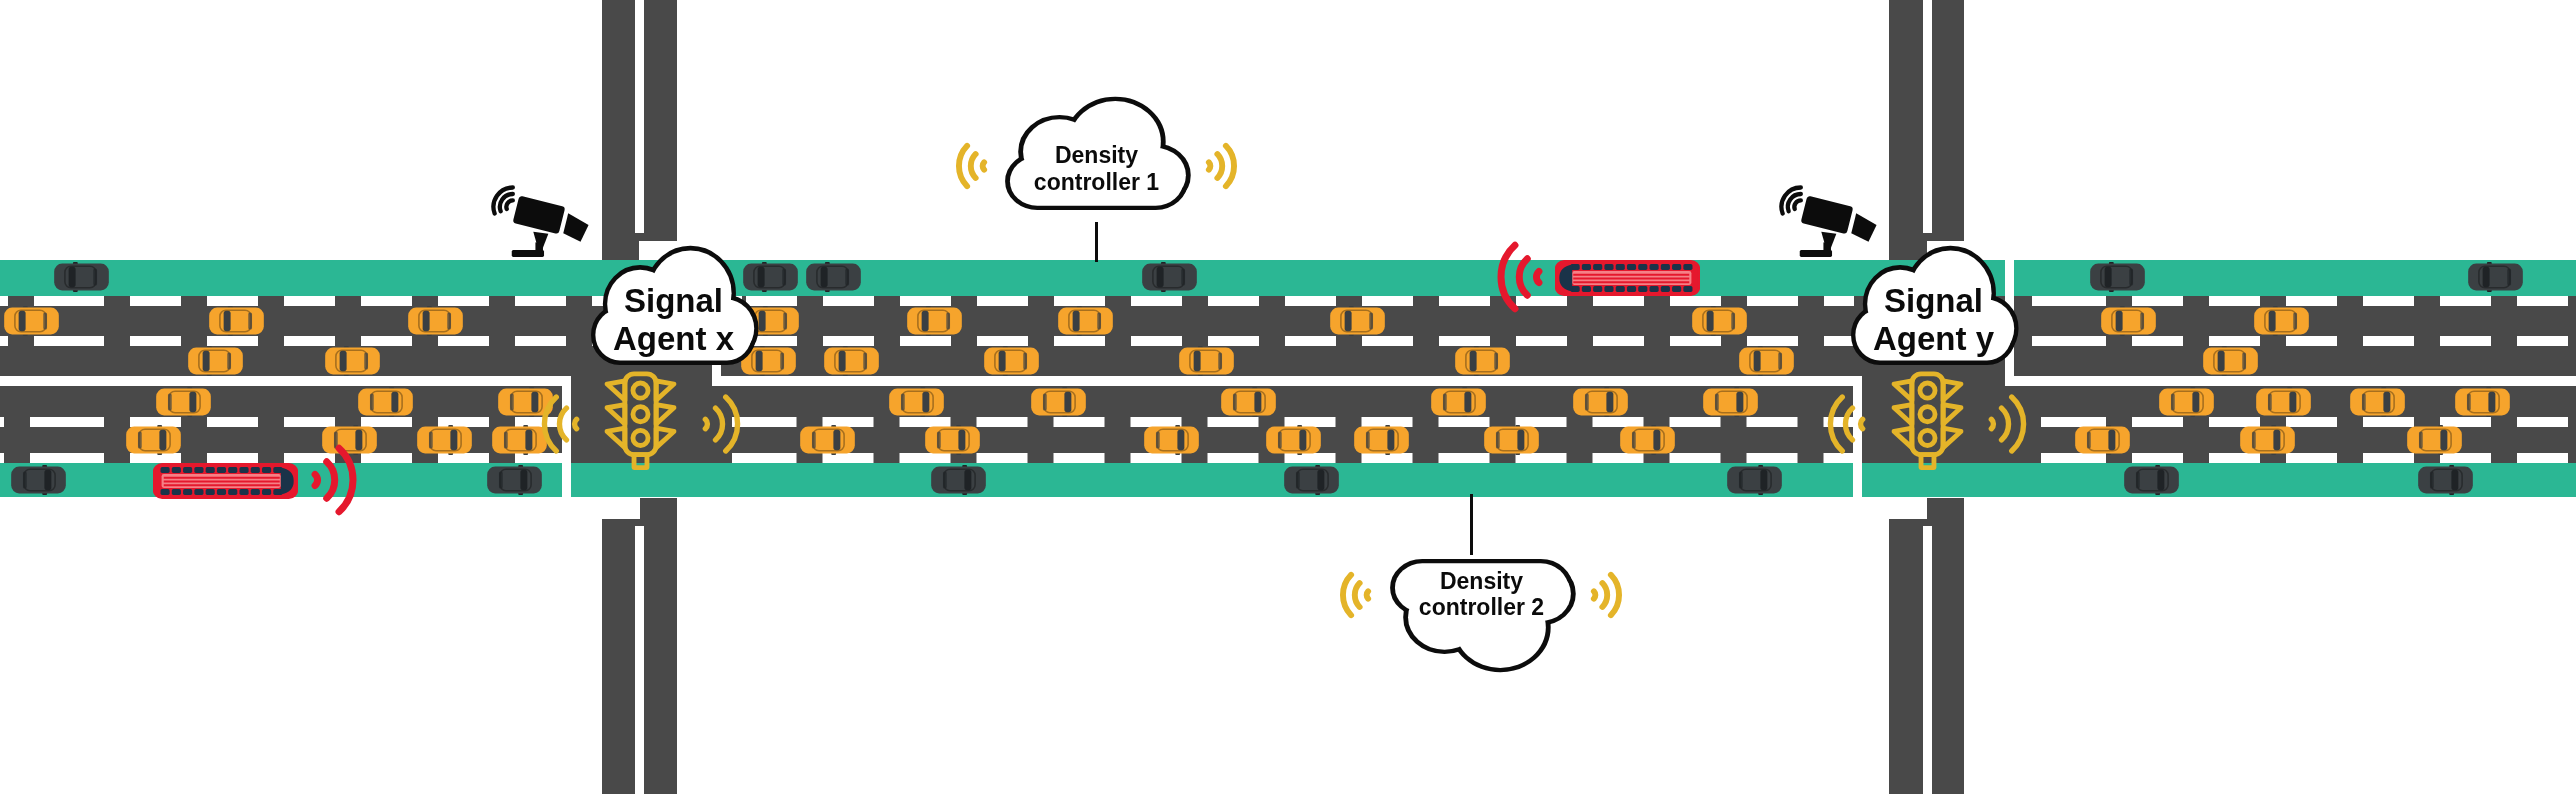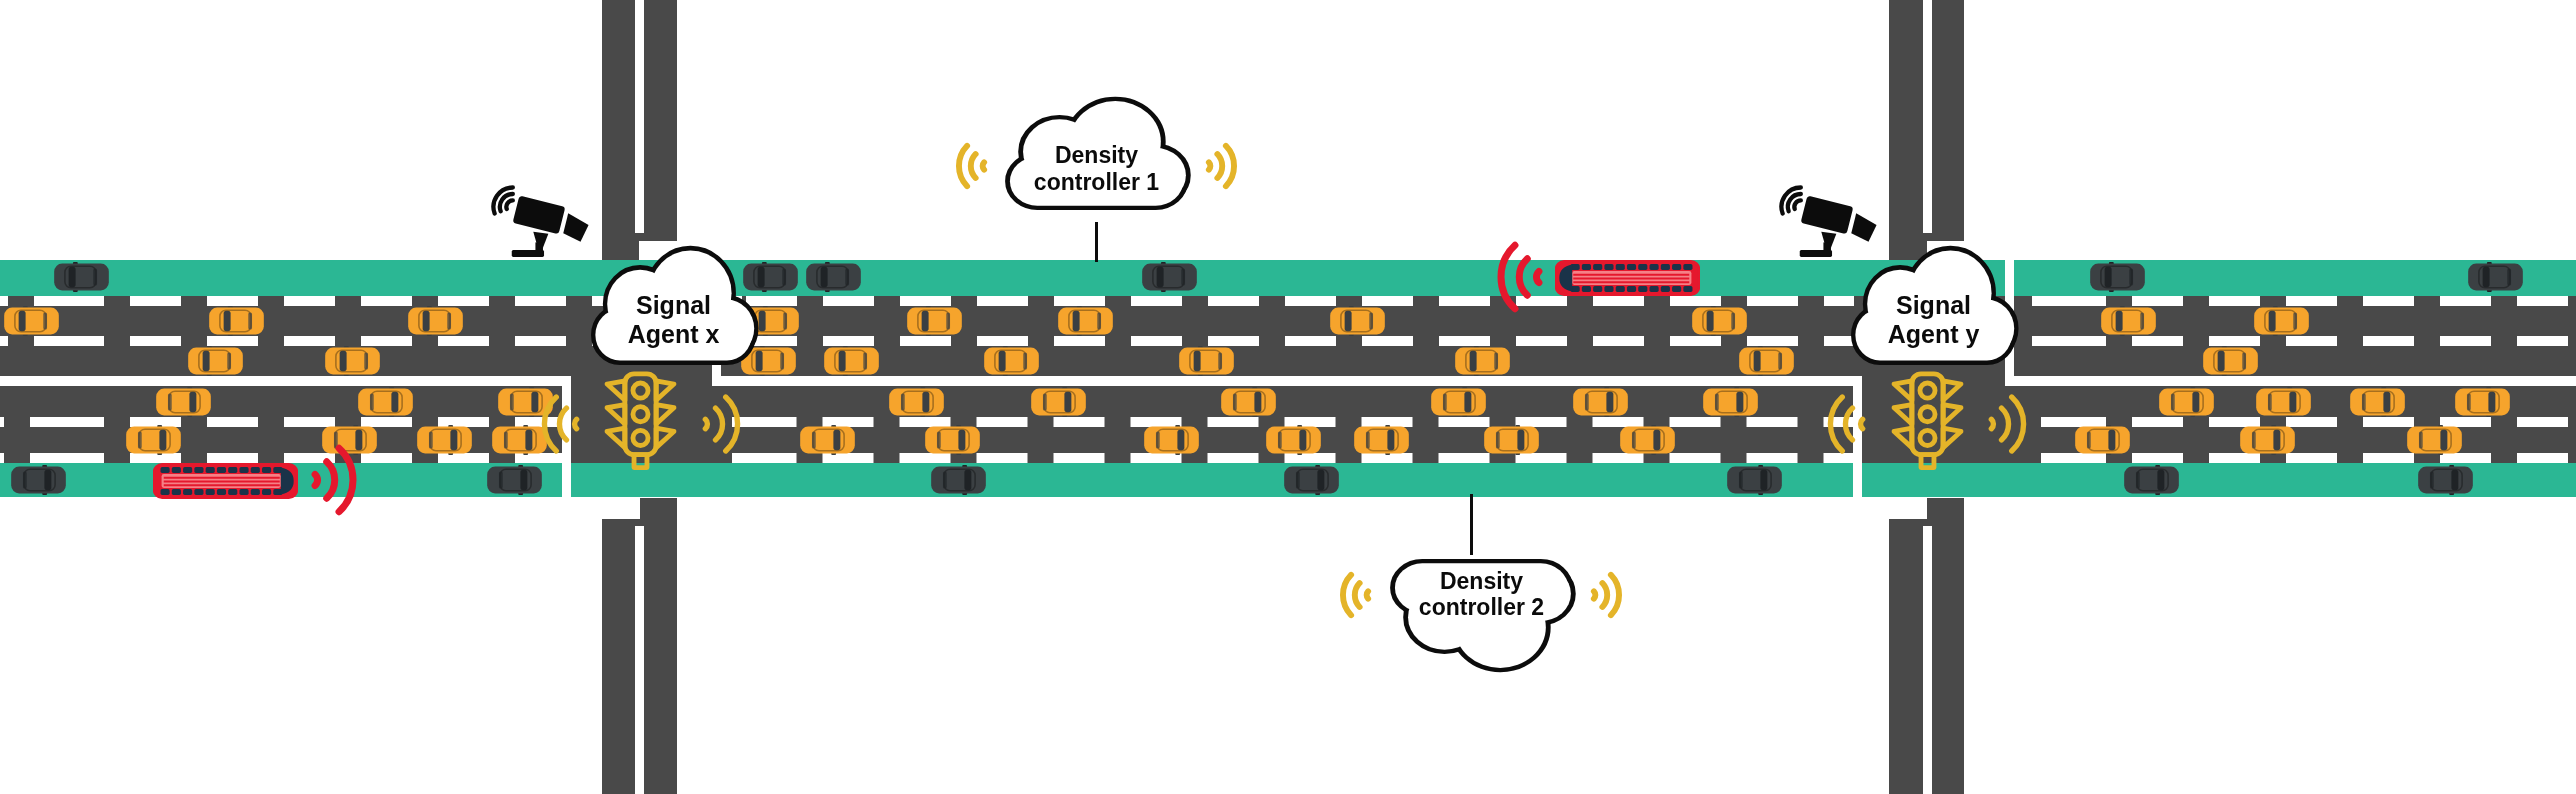--- a/index.html
+++ b/index.html
@@ -5,21 +5,21 @@
   html,body{margin:0;padding:0;background:#fff;}
   #scene{position:relative;width:2576px;height:794px;background:#fff;overflow:hidden;
          font-family:"Liberation Sans",sans-serif;}
   #scene *{box-sizing:border-box;}
   .abs{position:absolute;}
   .cloud{position:absolute;}
   .cloud svg{position:absolute;left:0;top:0;width:100%;height:100%;}
   .cloud-label{position:absolute;left:0;right:0;display:flex;align-items:center;justify-content:center;
        text-align:center;white-space:pre-line;font-weight:bold;color:#0b0b0b;line-height:1.15;
        font-family:"Liberation Sans",sans-serif;}
-  .lbl-lg{font-size:25px;}
+  .lbl-lg{font-size:33px;}
   .lbl-md{font-size:23px;}
 </style>
 </head>
 <body>
 
 <div id="scene">
   <div id="roads-layer" class="abs" style="left:0;top:0;width:100%;height:100%;">
       <div class="abs" style="left: 602px; top: 0px; width: 75px; height: 260px; background: rgb(73, 73, 73);"></div>
       <div class="abs" style="left: 639px; top: 241px; width: 38px; height: 19px; background: rgb(255, 255, 255);"></div>
       <div class="abs" style="left: 635px; top: 0px; width: 8.6px; height: 233px; background: rgb(255, 255, 255);"></div>

